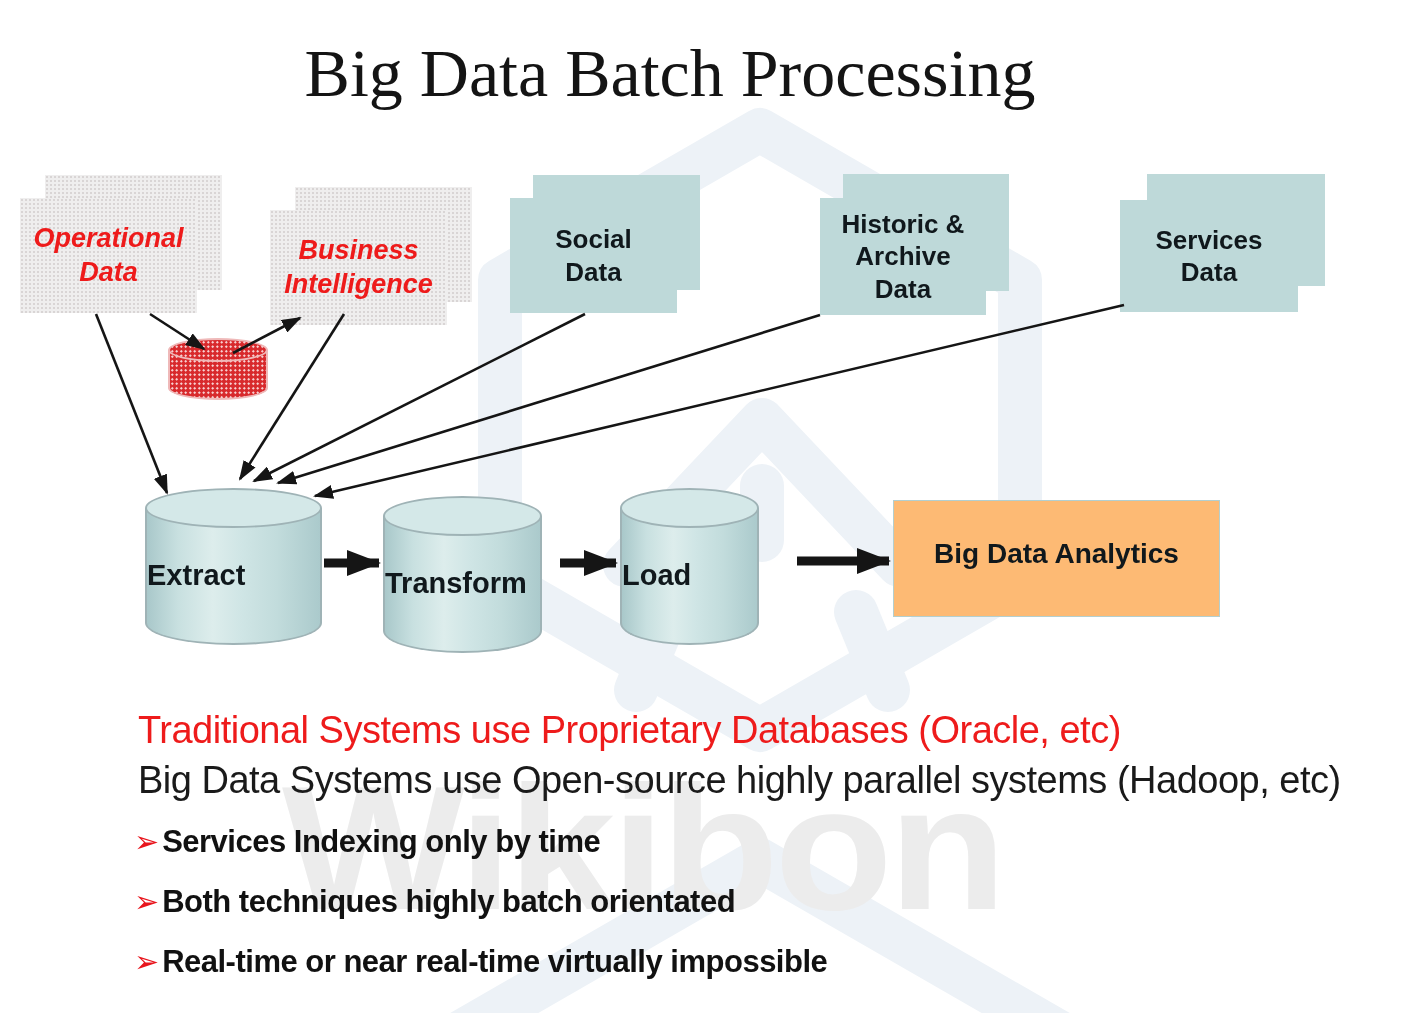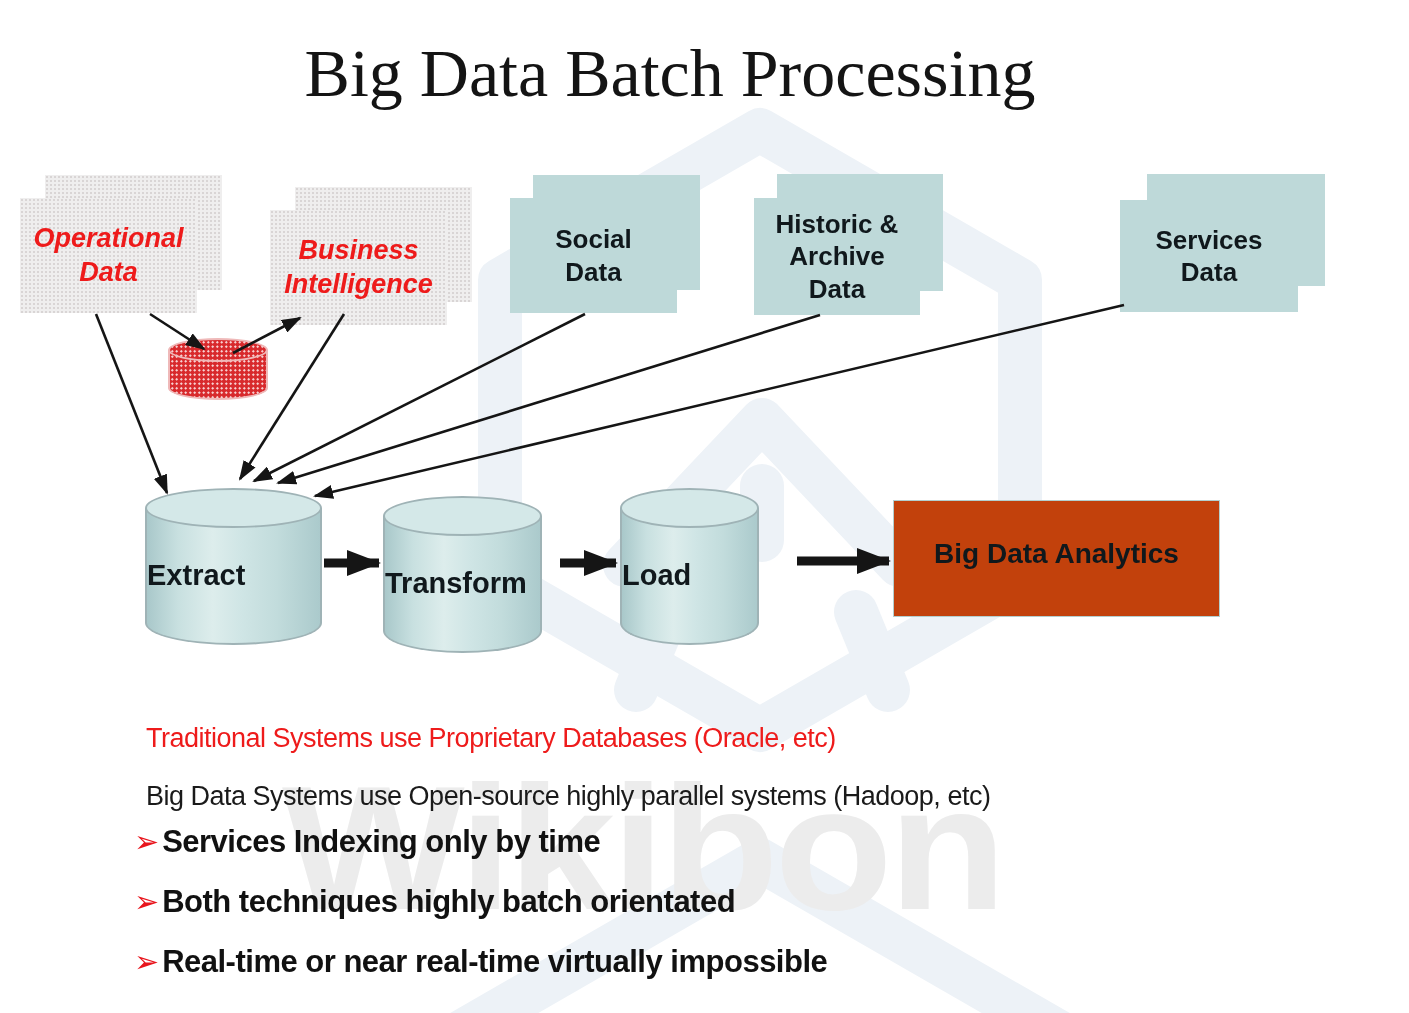--- a/index.html
+++ b/index.html
@@ -66,27 +66,27 @@
   .cylinder.red .cyl-body{
     top:12px; border:2px solid #efb9b9; border-top:none;
     border-radius:0 0 50% 50% / 0 0 12px 12px;
     background-color:#d8292c;
     background-image:radial-gradient(rgba(255,255,255,.85) .9px, transparent 1.2px);
     background-size:4.5px 4.5px;
   }
   
   .sink{
     position:absolute; left:893px; top:500px; width:327px; height:117px;
-    background:#c2410c; border:1px solid #b3cfcf; box-sizing:border-box; z-index:3;
+    background:#fdba74; border:1px solid #b3cfcf; box-sizing:border-box; z-index:3;
     display:flex; align-items:center; justify-content:center; padding-bottom:10px;
   }
   .sink span{font-size:28px; font-weight:bold; color:#10181c;}
   
   .notes{position:absolute; left:134px; top:703px; z-index:4;}
-  .notes p{margin:12px; font-size:27px; line-height:46px; letter-spacing:-0.5px;}
+  .notes p{margin:4px; font-size:38px; line-height:46px; letter-spacing:-0.5px;}
   .note-red{color:#ee1b1b;}
   .note-black{color:#1a1a1a;}
   
   .bullets{position:absolute; left:134px; top:820px; z-index:4;}
   .bullet-row{display:flex; align-items:center; height:44px; margin-bottom:16px;}
   .bullet-glyph{
     font-family:"DejaVu Sans",sans-serif; color:#e8141c; font-size:30px;
     margin-right:3px; line-height:44px;
   }
   .bullet-text{font-size:31px; font-weight:bold; color:#111; letter-spacing:-0.5px;}
@@ -130,21 +130,21 @@
   </div>
 
   <div class="srcbox teal" style="left:510px;top:198px;width:167px;height:115px">
     <div class="back" style="left:23px"></div>
     <div class="front">
       <span>Social
 Data</span>
     </div>
   </div>
 
-  <div class="srcbox teal" style="left:754px;top:198px;width:166px;height:117px">
+  <div class="srcbox teal" style="left:820px;top:198px;width:166px;height:117px">
     <div class="back" style="left:23px;top:-24px"></div>
     <div class="front">
       <span>Historic &amp;
 Archive
 Data</span>
     </div>
   </div>
 
   <div class="srcbox teal" style="left:1120px;top:200px;width:178px;height:112px">
     <div class="back" style="left:27px;top:-26px"></div>

